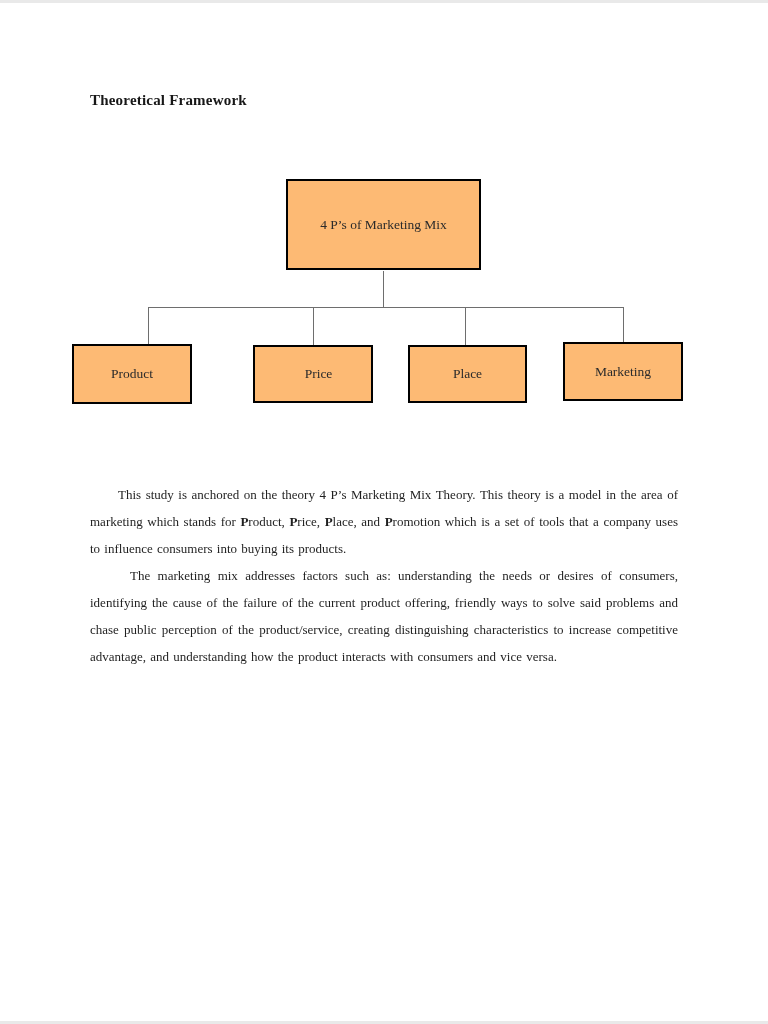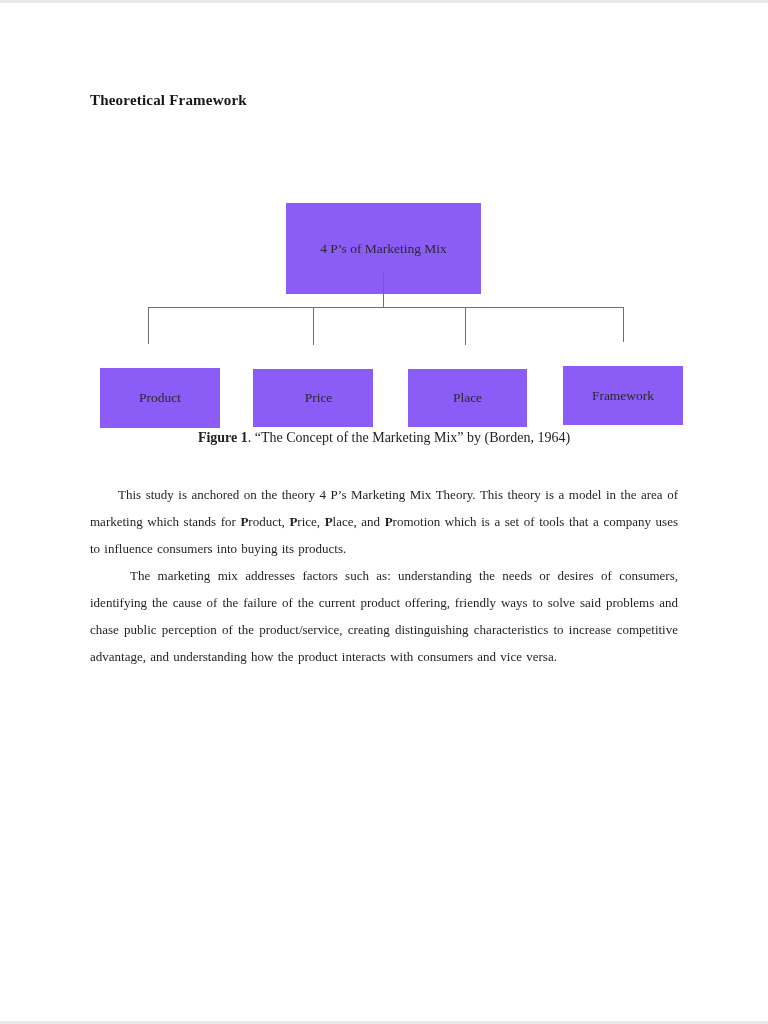--- a/index.html
+++ b/index.html
@@ -34,32 +34,31 @@
     font-size: 15px;
     font-weight: bold;
     letter-spacing: 0.2px;
     color: #171717;
   }
 
   
   .box {
     position: absolute;
     box-sizing: border-box;
-    border: 2px solid #8b5cf6;
-    background: #8b5cf6;
+    border: 2px solid #000000;
+    background: #fdba74;
     display: flex;
     align-items: center;
     justify-content: center;
     font-size: 13.5px;
     color: #2b2b2b;
     text-align: center;
-    margin-top: 24px;
   }
   .box.root { left: 286px; top: 179px; width: 195px; height: 91px; }
-  .box.child-0 { left: 100px;  top: 344px; width: 120px; height: 60px; }
+  .box.child-0 { left: 72px;  top: 344px; width: 120px; height: 60px; }
   .box.child-1 { left: 253px; top: 345px; width: 120px; height: 58px; padding-left: 11px; }
   .box.child-2 { left: 408px; top: 345px; width: 119px; height: 58px; }
   .box.child-3 { left: 563px; top: 342px; width: 120px; height: 59px; }
 
   .line {
     position: absolute;
     background: #6e6e6e;
   }
   .line.v { width: 1px; }
   .line.h { height: 1px; }
@@ -113,24 +112,21 @@
     <div class="line v stub-root"></div>
     <div class="line h rail"></div>
     <div class="line v drop-0"></div>
     <div class="line v drop-1"></div>
     <div class="line v drop-2"></div>
     <div class="line v drop-3"></div>
 
     <div class="box child-0">Product</div>
     <div class="box child-1">Price</div>
     <div class="box child-2">Place</div>
-    <div class="box child-3">Framework</div>
+    <div class="box child-3">Marketing</div>
   </div>
 
-  <p class="caption">
-    <span class="cap-label">Figure 1</span><span>. “The Concept of the Marketing Mix” by (Borden, 1964)</span>
-  </p>
 
   <div class="body-text">
     <p class="para-1"><span>This study is anchored on the theory 4 P’s Marketing Mix Theory. This theory is a model in the area of marketing which stands for </span><span class="b">P</span><span>roduct, </span><span class="b">P</span><span>rice, </span><span class="b">P</span><span>lace, and </span><span class="b">P</span><span>romotion which is a set of tools that a company uses to influence consumers into buying its products.</span></p>
     <p class="para-2">The marketing mix addresses factors such as: understanding the needs or desires of consumers, identifying the cause of the failure of the current product offering, friendly ways to solve said problems and chase public perception of the product/service, creating distinguishing characteristics to increase competitive advantage, and understanding how the product interacts with consumers and vice versa.</p>
   </div>
 </div>
 
 </body></html>

